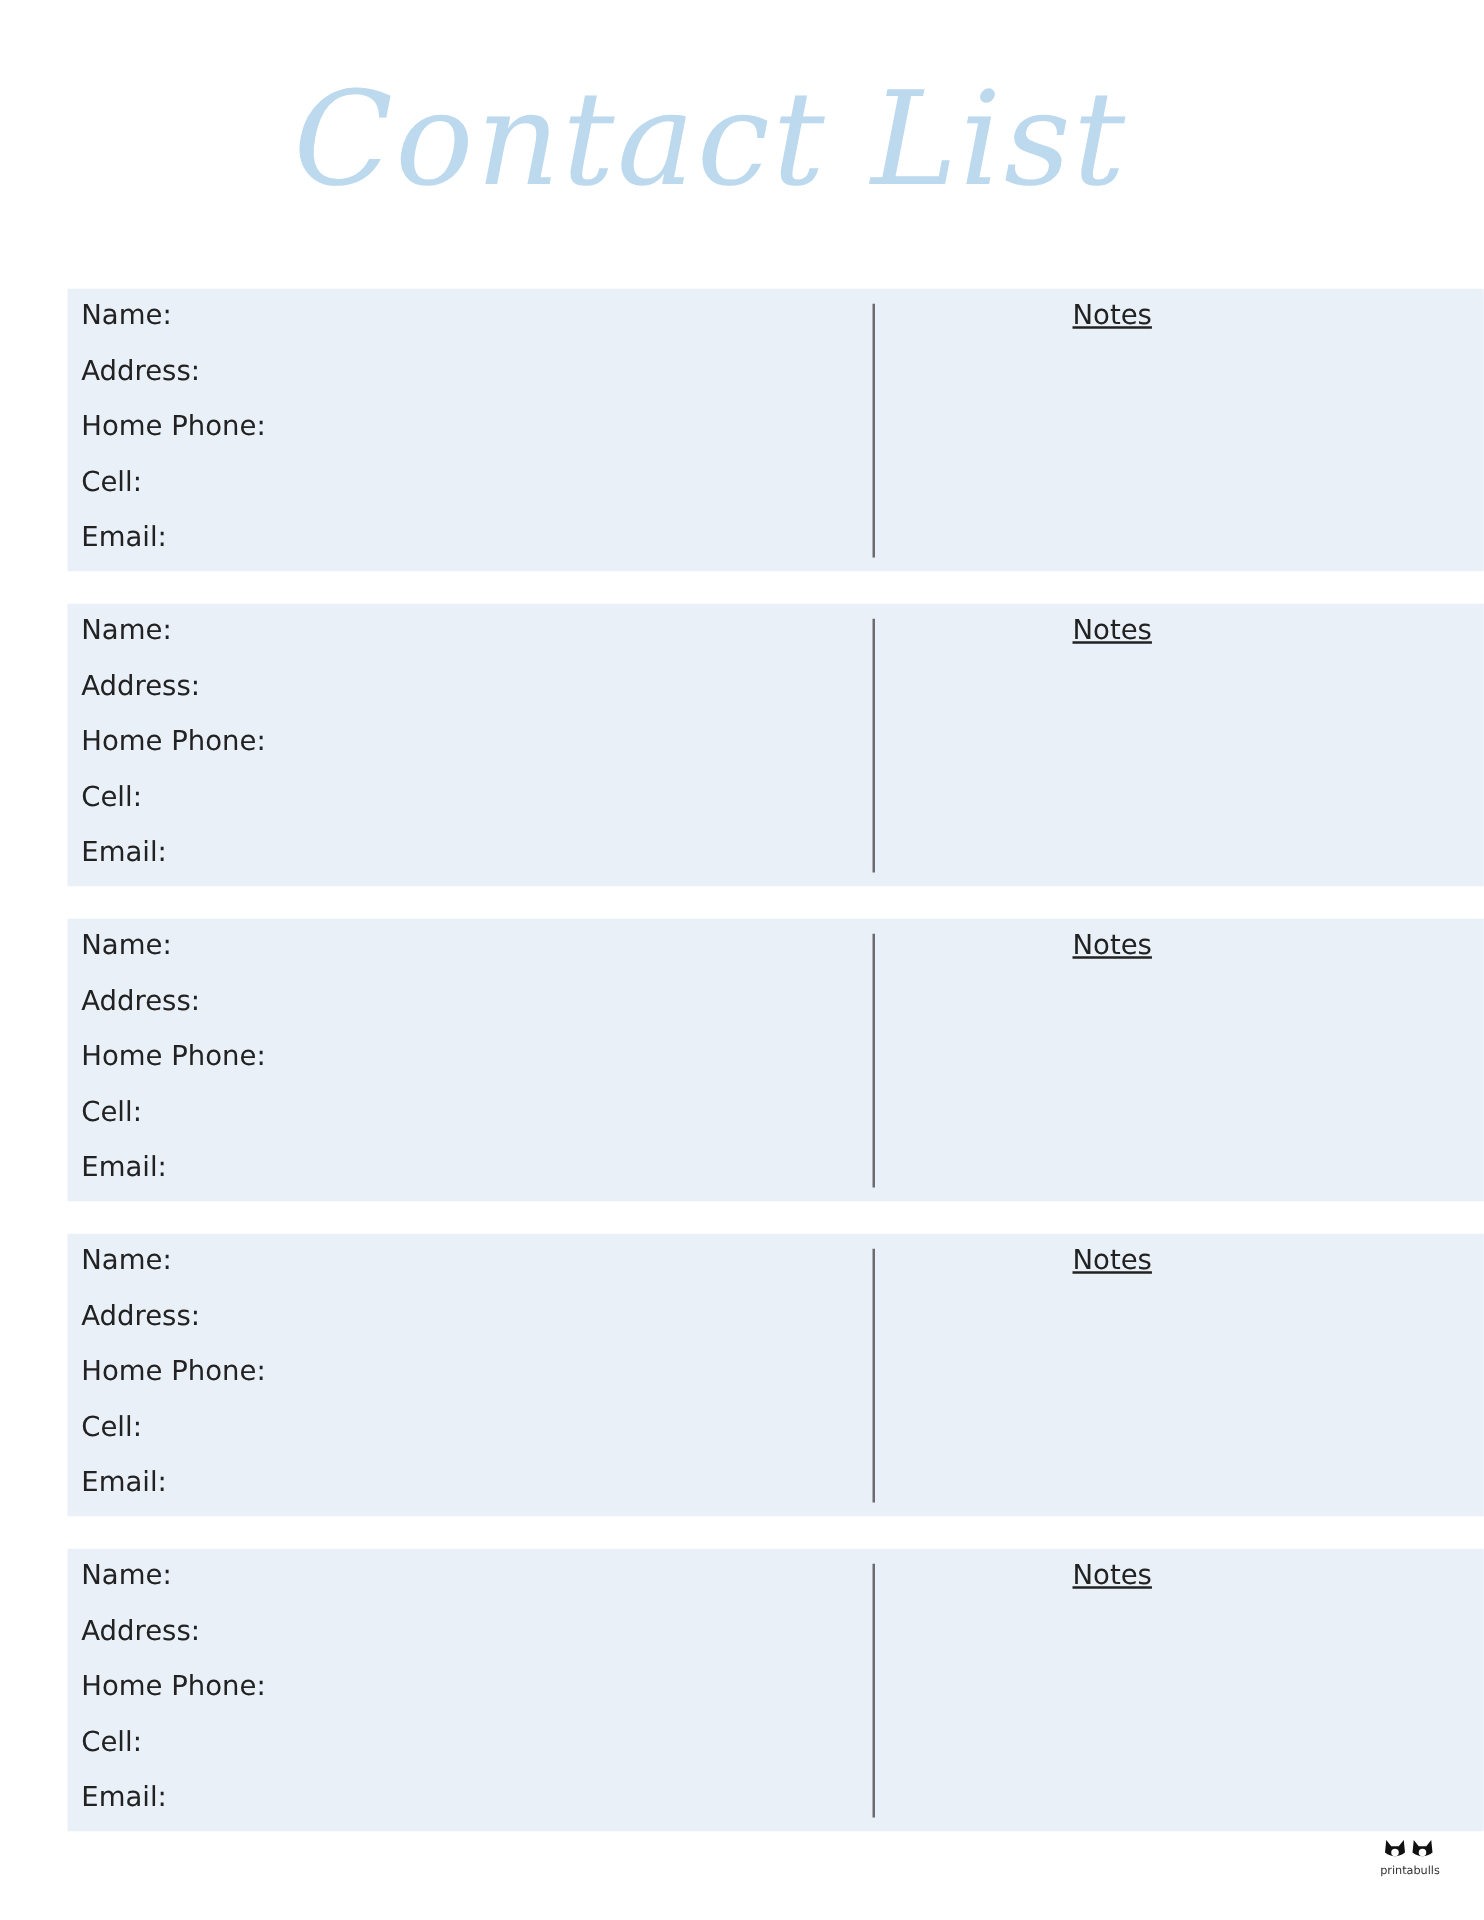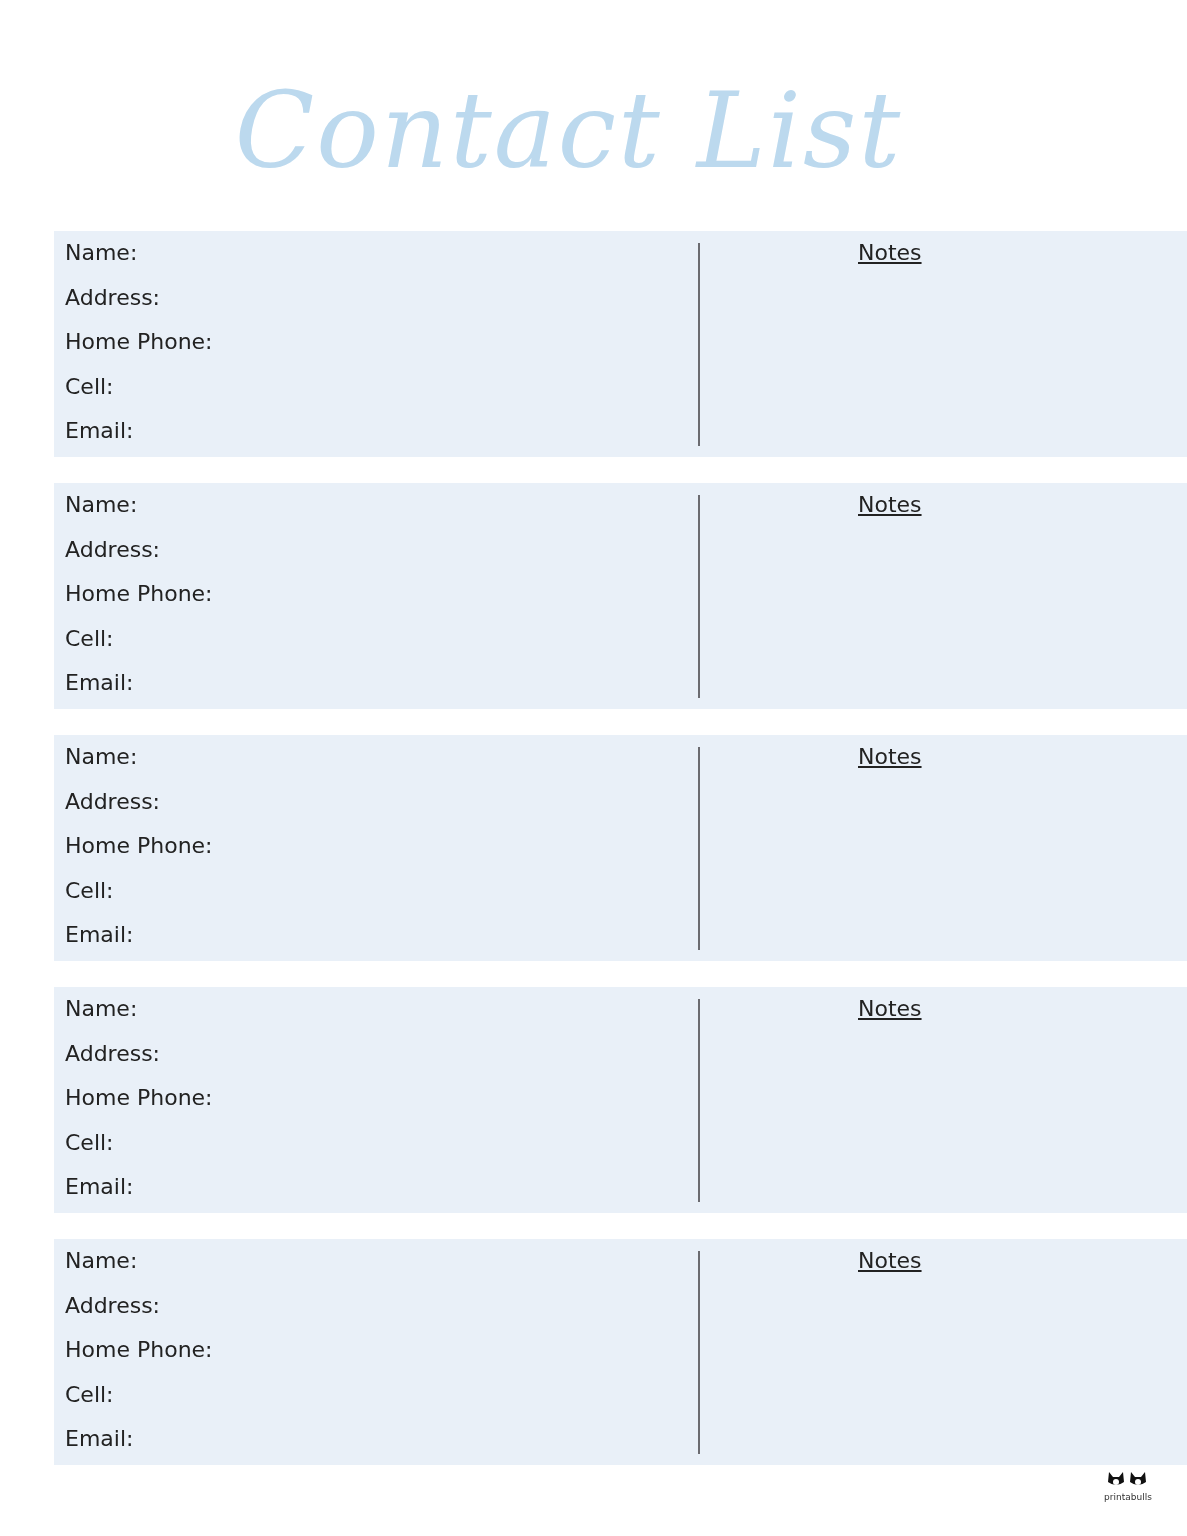--- a/index.html
+++ b/index.html
@@ -1,18 +1,18 @@
 <!DOCTYPE html>
 <html><head>
 <meta charset="utf-8">
 <style>
   html, body { margin: 0; padding: 0; background: #ffffff; }
   body { width: 1187px; height: 1536px; position: relative; overflow: hidden; font-family: "DejaVu Sans", sans-serif; }
   .title {
-    position: absolute; left: 0; top: 56px; width: 1137px; text-align: center;
+    position: absolute; left: 0; top: 36px; width: 1137px; text-align: center;
     font-family: "DejaVu Serif", serif; font-style: italic; font-size: 104px;
     color: #bcd9ee; letter-spacing: 2px; line-height: 150px;
   }
   .card {
     position: absolute; left: 54px; width: 1150px; height: 226px; background: #e9f0f8;
   }
   .fields { position: absolute; left: 11px; top: 6px; }
   .field {
     height: 44.6px; line-height: 32px; font-size: 22px; color: #222222;
   }

